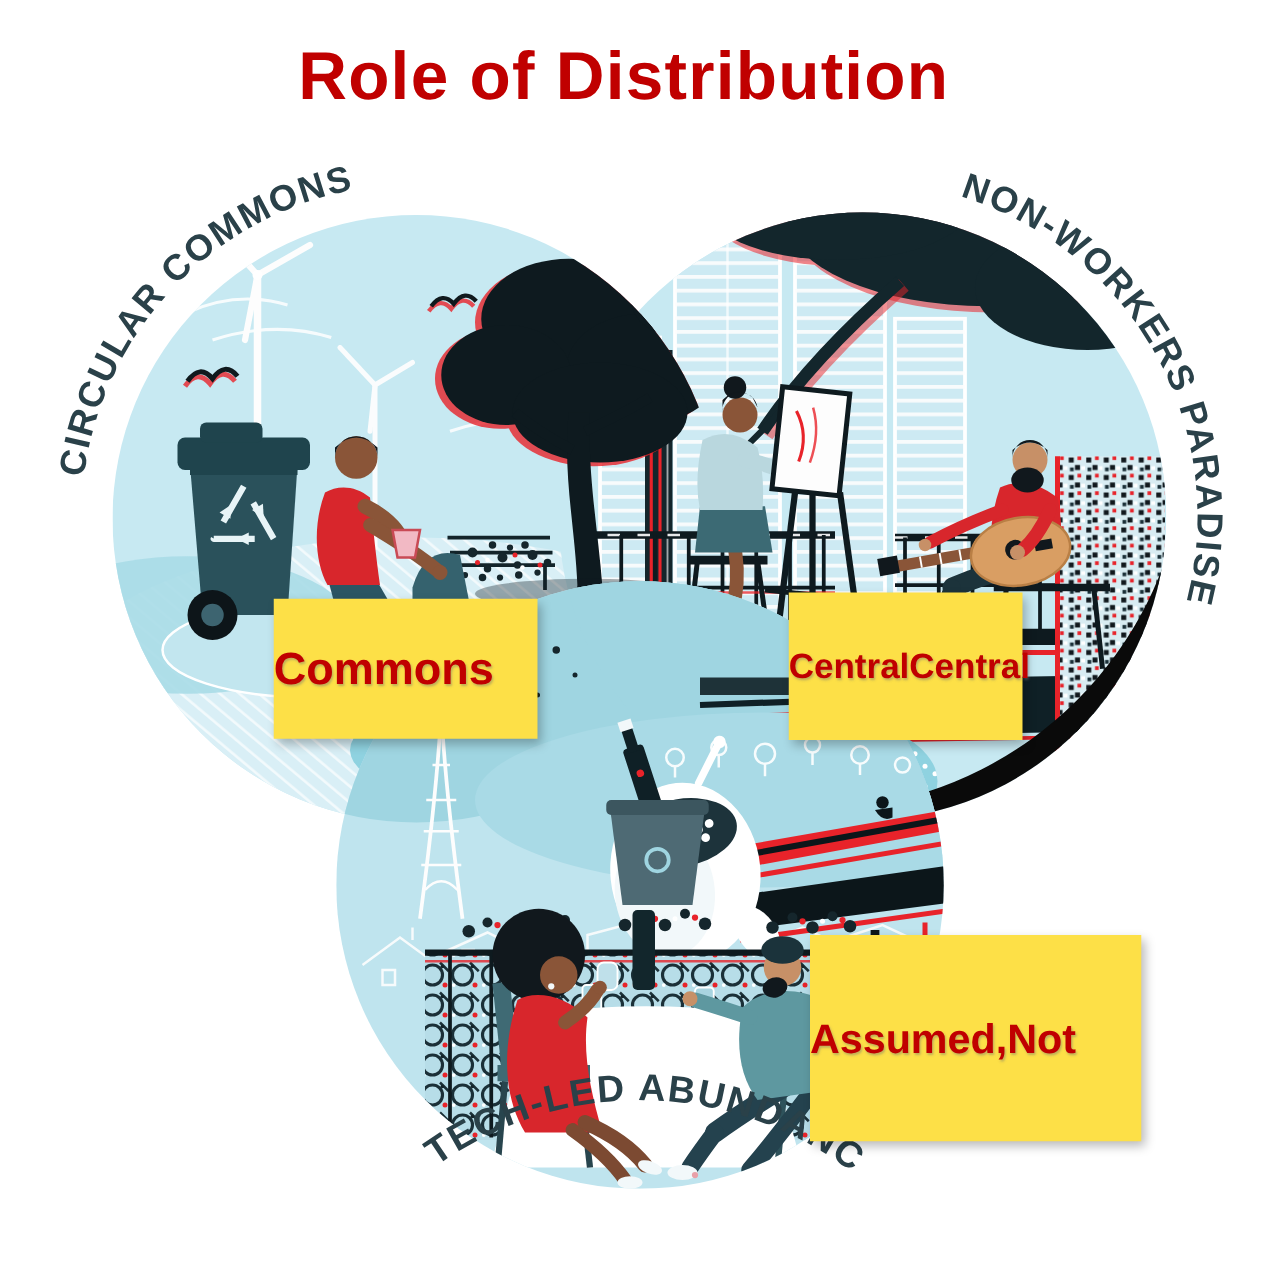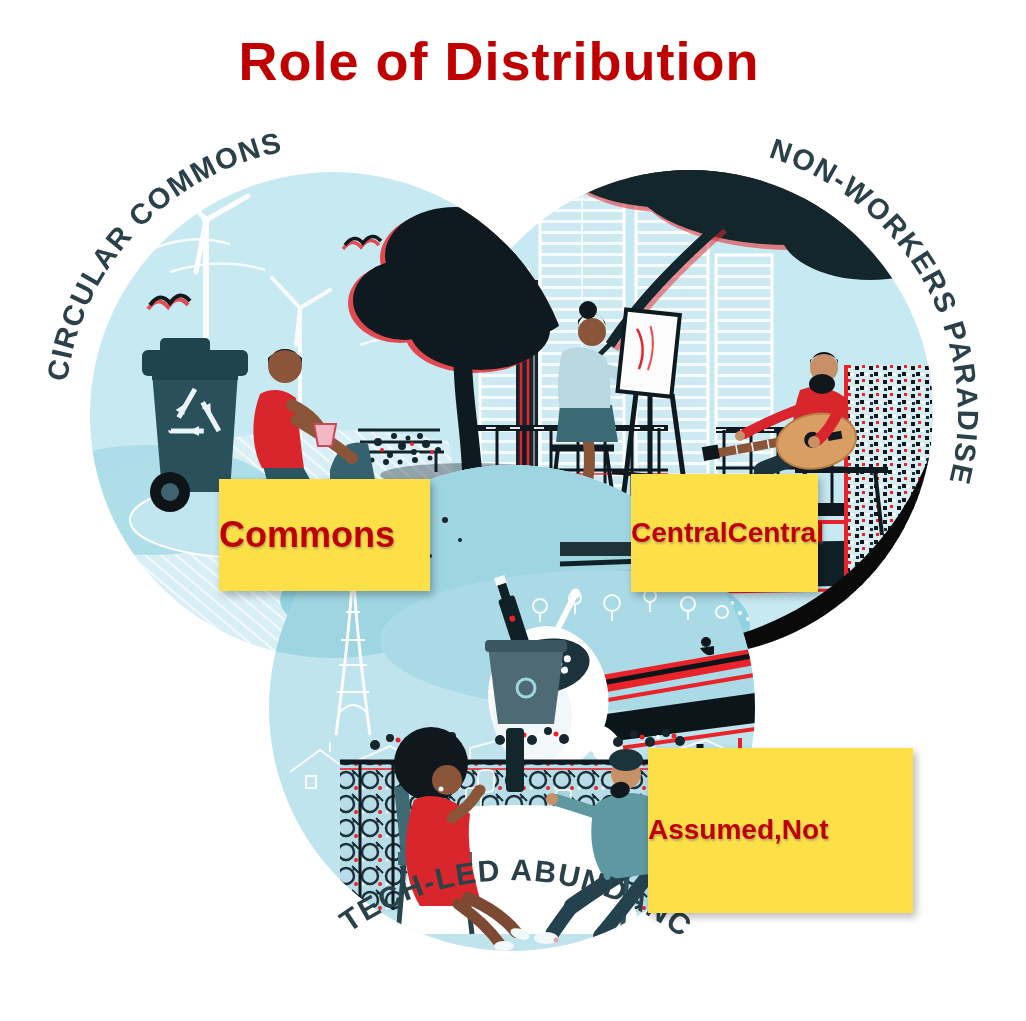--- a/index.html
+++ b/index.html
@@ -7,21 +7,21 @@
          font-family:"Liberation Sans",sans-serif;}
   .page-title{position:absolute;left:-14px;top:30px;width:1026px;text-align:center;
               font-size:54px;font-weight:600;letter-spacing:1px;color:#C00000;}
   .callout{position:absolute;background:#fde047;display:flex;flex-direction:row;
            align-items:center;justify-content:flex-start;color:#C00000;font-weight:600;
            box-shadow:3px 4px 8px rgba(0,0,0,0.28);
            text-shadow:1px 2px 2px rgba(110,110,110,0.45);}
   .callout span{display:block;line-height:1.32;}
   #callout-1{left:219px;top:479px;width:211px;height:112px;font-size:36px;}
   #callout-2{left:631px;top:474px;width:187px;height:118px;font-size:28px;}
-  #callout-3{left:648px;top:748px;width:265px;height:165px;font-size:28px;}
+  #callout-3{left:648px;top:748px;width:265px;height:165px;font-size:33px;}
   svg{position:absolute;left:0;top:0;}
   .arc-label{font-family:"Liberation Sans",sans-serif;font-weight:700;font-size:29px;
              letter-spacing:1.5px;fill:#2A4149;}
   .arc-label-b{font-size:30px;}
 </style>
 </head>
 <body>
 
 <div class="stage">
 

